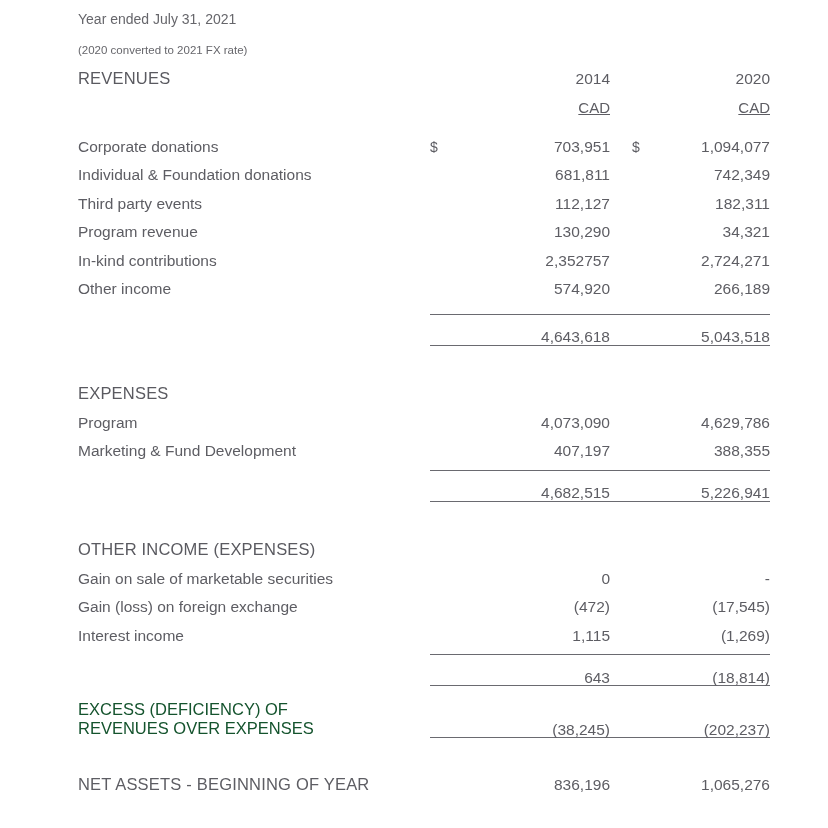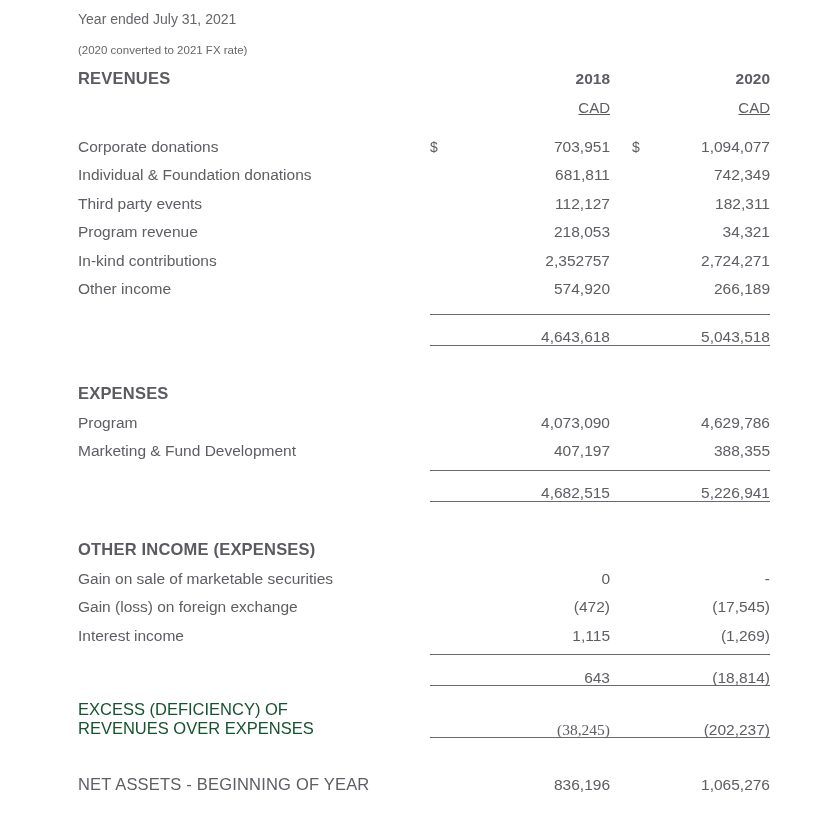--- a/index.html
+++ b/index.html
@@ -57,21 +57,21 @@
     text-align: right;
     font-size: 15.5px;
   }
   .hdr-cad {
     text-align: right;
     font-size: 15px;
     text-decoration: underline;
   }
 
   .row-std td { height: 28.5px; }
-  .row-head td { height: 30px; font-weight: bold; }
+  .row-head td { height: 30px; }
   .row-spacer td { height: 17px; }
   .row-spacer-sm td { height: 11px; }
   .row-spacer-lg td { height: 26px; }
 
   
   .rule-top { border-top: 1.4px solid #6a6a70; }
   .rule-bot { border-bottom: 1.4px solid #6a6a70; }
 
   .subtotal td.val { height: 30px; }
 
@@ -114,21 +114,21 @@
         <td></td>
           <td></td>
         <td></td>
           <td></td>
           <td></td>
       </tr>
 
       <tr class="row-head">
         <td class="label sec-head">REVENUES</td>
         <td></td>
-        <td class="hdr-year">2018</td>
+        <td class="hdr-year">2014</td>
         <td></td>
         <td></td>
         <td class="hdr-year">2020</td>
       </tr>
       <tr class="row-std">
         <td class="label"></td>
         <td></td>
         <td class="hdr-cad">CAD</td>
         <td></td>
         <td></td>
@@ -159,21 +159,21 @@
         <td class="label">Third party events</td>
         <td class="cur"></td>
         <td class="val">112,127</td>
         <td></td>
         <td class="cur"></td>
         <td class="val">182,311</td>
       </tr>
       <tr class="row-std">
         <td class="label">Program revenue</td>
         <td class="cur"></td>
-        <td class="val">218,053</td>
+        <td class="val">130,290</td>
         <td></td>
         <td class="cur"></td>
         <td class="val">34,321</td>
       </tr>
       <tr class="row-std">
         <td class="label">In-kind contributions</td>
         <td class="cur"></td>
         <td class="val">2,352757</td>
         <td></td>
         <td class="cur"></td>
@@ -296,21 +296,21 @@
       <tr class="row-spacer-sm">
           <td colspan="6"></td>
         </tr>
 
       <tr>
         <td class="label two-line">
           <div>EXCESS (DEFICIENCY) OF</div>
           <div>REVENUES OVER EXPENSES</div>
         </td>
         <td class="rule-bot"></td>
-        <td class="val rule-bot" style="height:40px;font-family:Liberation Serif, serif;">(38,245)</td>
+        <td class="val rule-bot" style="height:40px;">(38,245)</td>
         <td class="rule-bot"></td>
         <td class="rule-bot"></td>
         <td class="val rule-bot">(202,237)</td>
       </tr>
 
       <tr class="row-spacer-lg">
           <td colspan="6"></td>
         </tr>
 
       <tr class="row-std">

